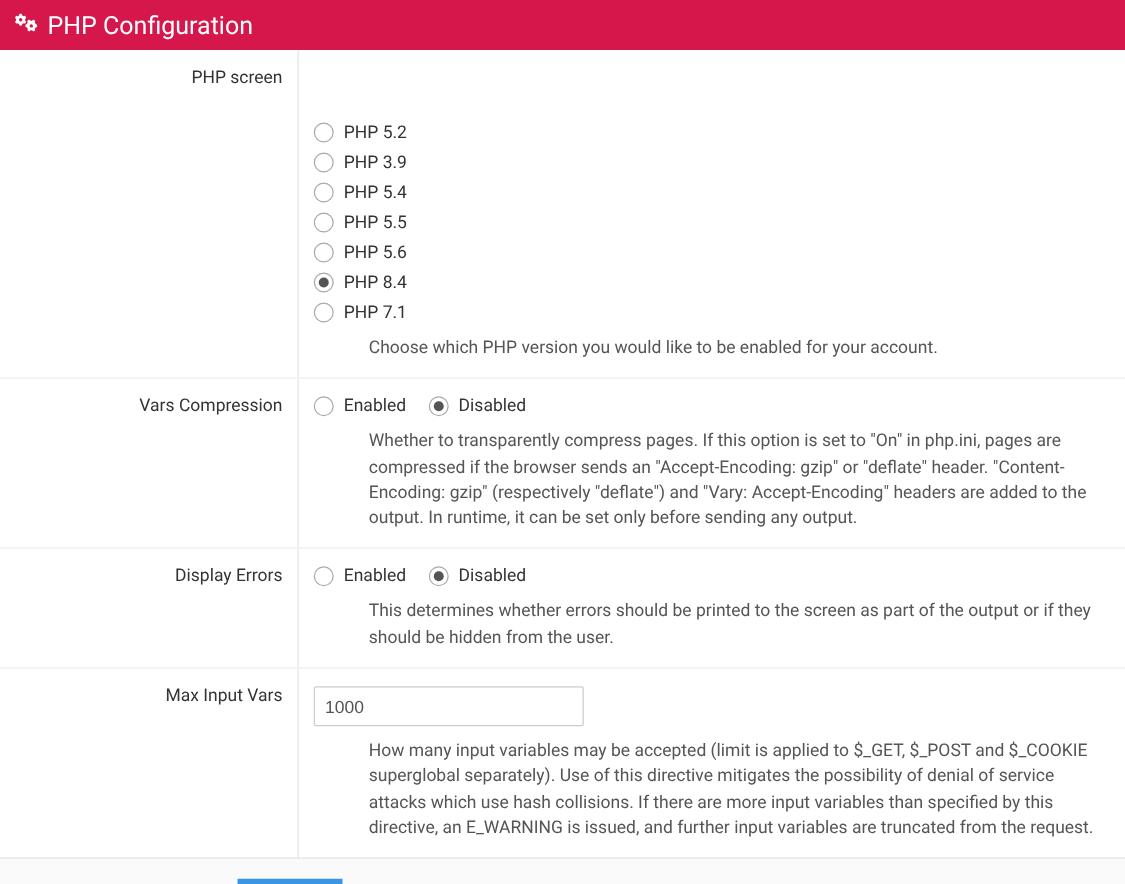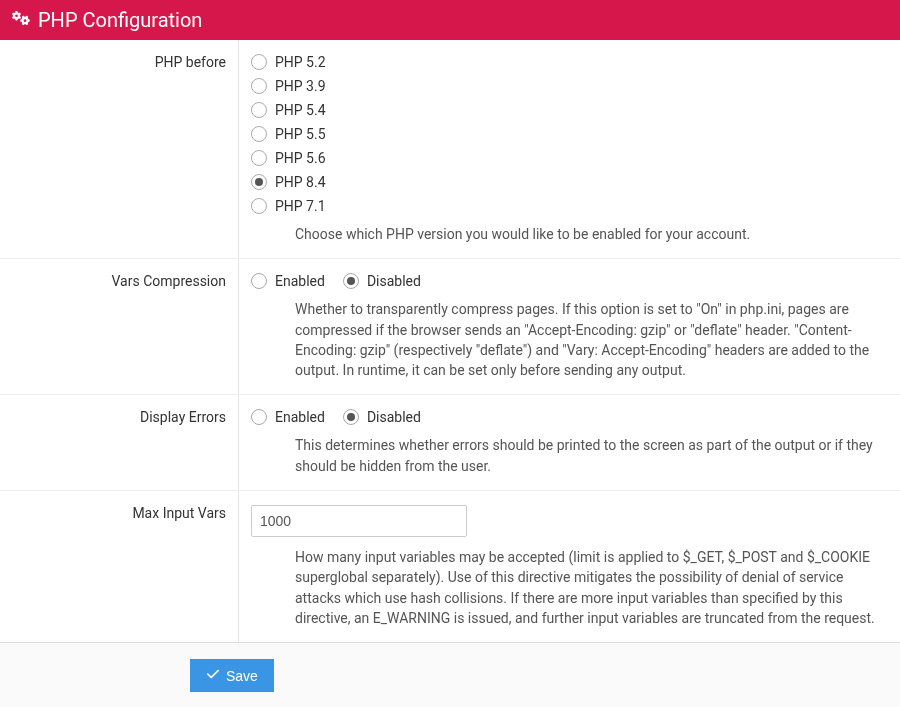--- a/index.html
+++ b/index.html
@@ -43,20 +43,21 @@
       border-right: 1px solid #e5e5e5;
     }
     .form-content {
       flex: 1;
       padding: 14px 12px;
     }
     .radio-list {
       display: flex;
       flex-direction: column;
       gap: 8px;
+      margin-top: 44px;
     }
     .radio-inline {
       display: flex;
       gap: 18px;
     }
     .radio-option {
       display: flex;
       align-items: center;
       gap: 8px;
       cursor: pointer;
@@ -131,21 +132,21 @@
     <svg viewBox="0 0 640 512">
         <path d="M308.5 135.3c7.1-6.3 9.9-16.2 6.2-25c-2.3-5.3-4.8-10.5-7.6-15.5L304 89.4c-3-5-6.3-9.9-9.8-14.6c-5.7-7.6-15.7-10.1-24.7-7.1l-28.2 9.3c-10.7-8.8-23-16-36.2-20.9L199 27.1c-1.9-9.3-9.1-16.7-18.5-17.8C173.7 8.4 166.9 8 160 8s-13.7 .4-20.5 1.2c-9.4 1.1-16.6 8.6-18.5 17.8L115 56.1c-13.3 5-25.5 12.1-36.2 20.9L50.5 67.8c-9-3-19-.5-24.7 7.1c-3.5 4.7-6.8 9.6-9.9 14.6l-3 5.3c-2.8 5-5.3 10.2-7.6 15.6c-3.7 8.7-.9 18.6 6.2 25l22.2 19.8C32.6 161 32 168.4 32 176s.6 15 1.7 22.3L11.5 218c-7.1 6.3-9.9 16.2-6.2 25c2.3 5.3 4.8 10.5 7.6 15.6l3 5.2c3 5.1 6.3 9.9 9.9 14.6c5.7 7.6 15.7 10.1 24.7 7.1l28.2-9.3c10.7 8.8 23 16 36.2 20.9l6.1 29.1c1.9 9.3 9.1 16.7 18.5 17.8c6.7 .8 13.5 1.2 20.4 1.2s13.7-.4 20.4-1.2c9.4-1.1 16.6-8.6 18.5-17.8l6.1-29.1c13.3-5 25.5-12.1 36.2-20.9l28.2 9.3c9 3 19 .5 24.7-7.1c3.5-4.7 6.8-9.5 9.8-14.6l3.1-5.4c2.8-5 5.3-10.2 7.6-15.5c3.7-8.7 .9-18.6-6.2-25l-22.2-19.8c1.1-7.3 1.7-14.7 1.7-22.3s-.6-15-1.7-22.3l22.2-19.8zM112 176a48 48 0 1 1 96 0 48 48 0 1 1 -96 0zM504.7 500.5c6.3 7.1 16.2 9.9 25 6.2c5.3-2.3 10.5-4.8 15.5-7.6l5.4-3.1c5-3 9.9-6.3 14.6-9.8c7.6-5.7 10.1-15.7 7.1-24.7l-9.3-28.2c8.8-10.7 16-23 20.9-36.2l29.1-6.1c9.3-1.9 16.7-9.1 17.8-18.5c.8-6.7 1.2-13.5 1.2-20.4s-.4-13.7-1.2-20.4c-1.1-9.4-8.6-16.6-17.8-18.5L583.9 289c-5-13.3-12.1-25.5-20.9-36.2l9.3-28.2c3-9 .5-19-7.1-24.7c-4.7-3.5-9.6-6.8-14.6-9.9l-5.3-3c-5-2.8-10.2-5.3-15.6-7.6c-8.7-3.7-18.6-.9-25 6.2l-19.8 22.2c-7.3-1.1-14.7-1.7-22.3-1.7s-15 .6-22.3 1.7l-19.8-22.2c-6.3-7.1-16.2-9.9-25-6.2c-5.3 2.3-10.5 4.8-15.6 7.6l-5.2 3c-5.1 3-9.9 6.3-14.6 9.9c-7.6 5.7-10.1 15.7-7.1 24.7l9.3 28.2c-8.8 10.7-16 23-20.9 36.2L315.1 313c-9.3 1.9-16.7 9.1-17.8 18.5c-.8 6.7-1.2 13.5-1.2 20.4s.4 13.7 1.2 20.4c1.1 9.4 8.6 16.6 17.8 18.5l29.1 6.1c5 13.3 12.1 25.5 20.9 36.2l-9.3 28.2c-3 9-.5 19 7.1 24.7c4.7 3.5 9.5 6.8 14.6 9.8l5.4 3.1c5 2.8 10.2 5.3 15.5 7.6c8.7 3.7 18.6 .9 25-6.2l19.8-22.2c7.3 1.1 14.7 1.7 22.3 1.7s15-.6 22.3-1.7l19.8 22.2zM464 304a48 48 0 1 1 0 96 48 48 0 1 1 0-96z"></path>
       </svg>
   </span>
   <span>PHP Configuration</span>
 </div>
 
 <div class="panel-body">
 
   <div class="form-row">
-    <div class="form-label">PHP before</div>
+    <div class="form-label">PHP screen</div>
     <div class="form-content">
       <div class="radio-list" id="php-version-list">
           <label class="radio-option">
             <span class="radio-circle"></span>
             <span class="radio-label-text">PHP 5.2</span>
           </label>
           <label class="radio-option">
             <span class="radio-circle"></span>
             <span class="radio-label-text">PHP 3.9</span>
           </label>

